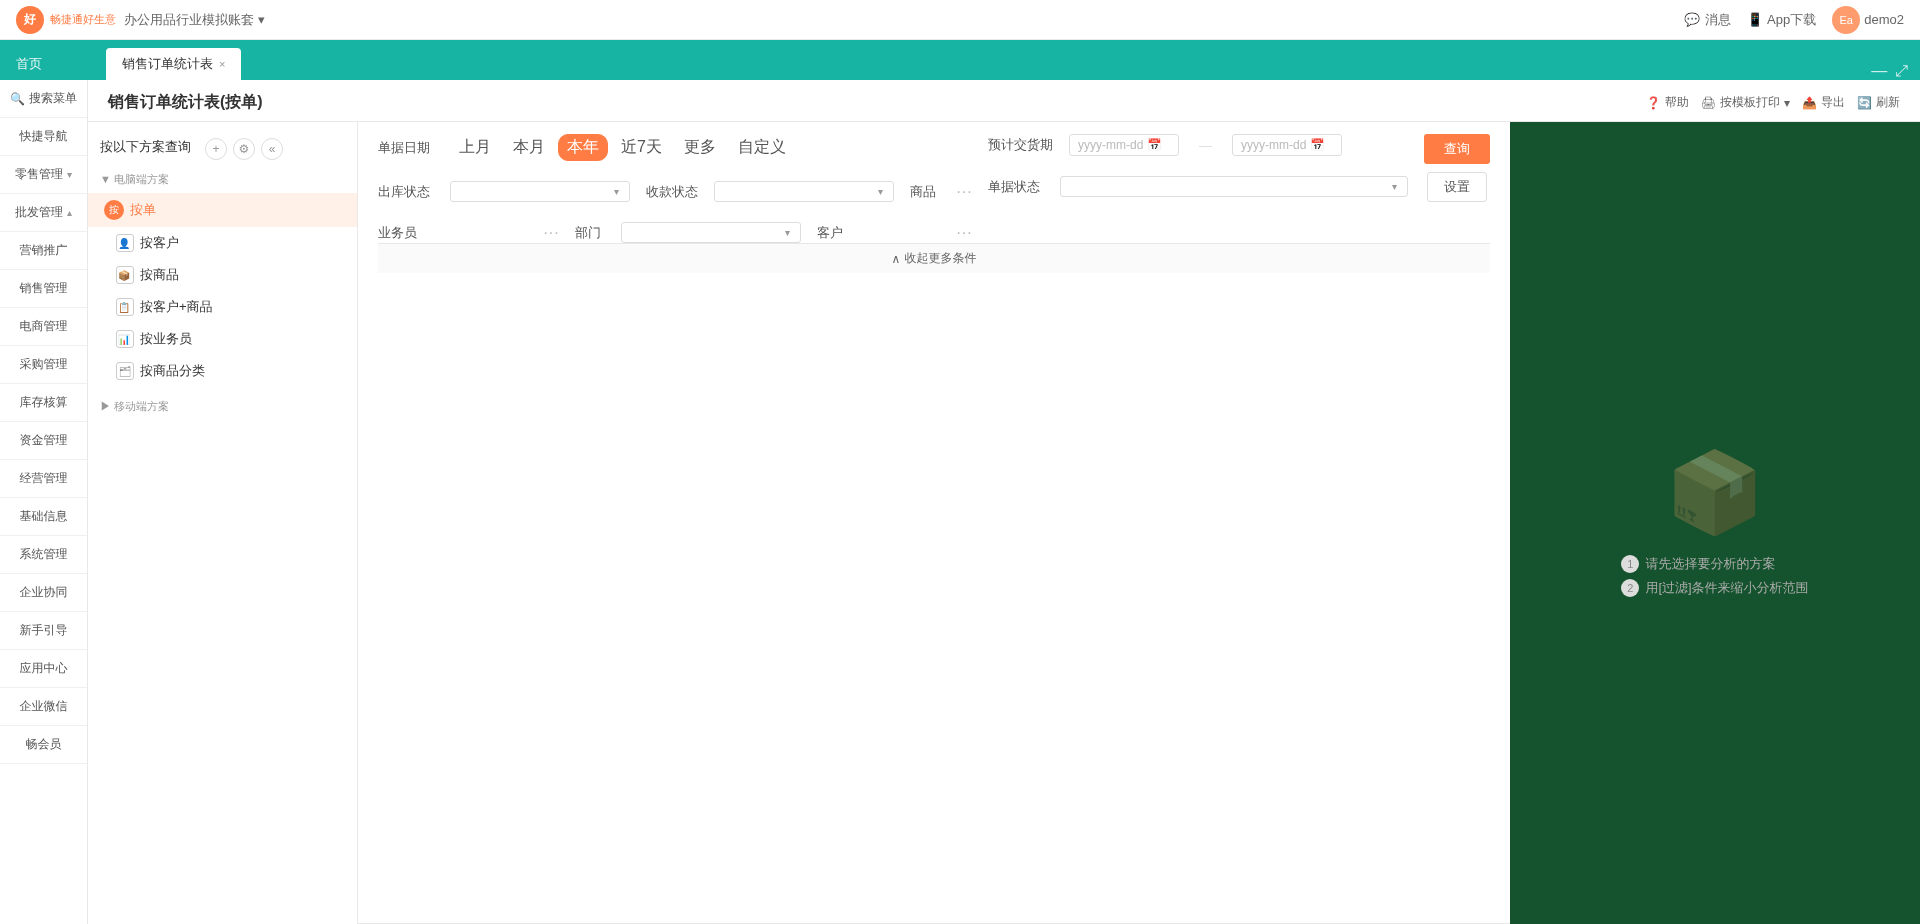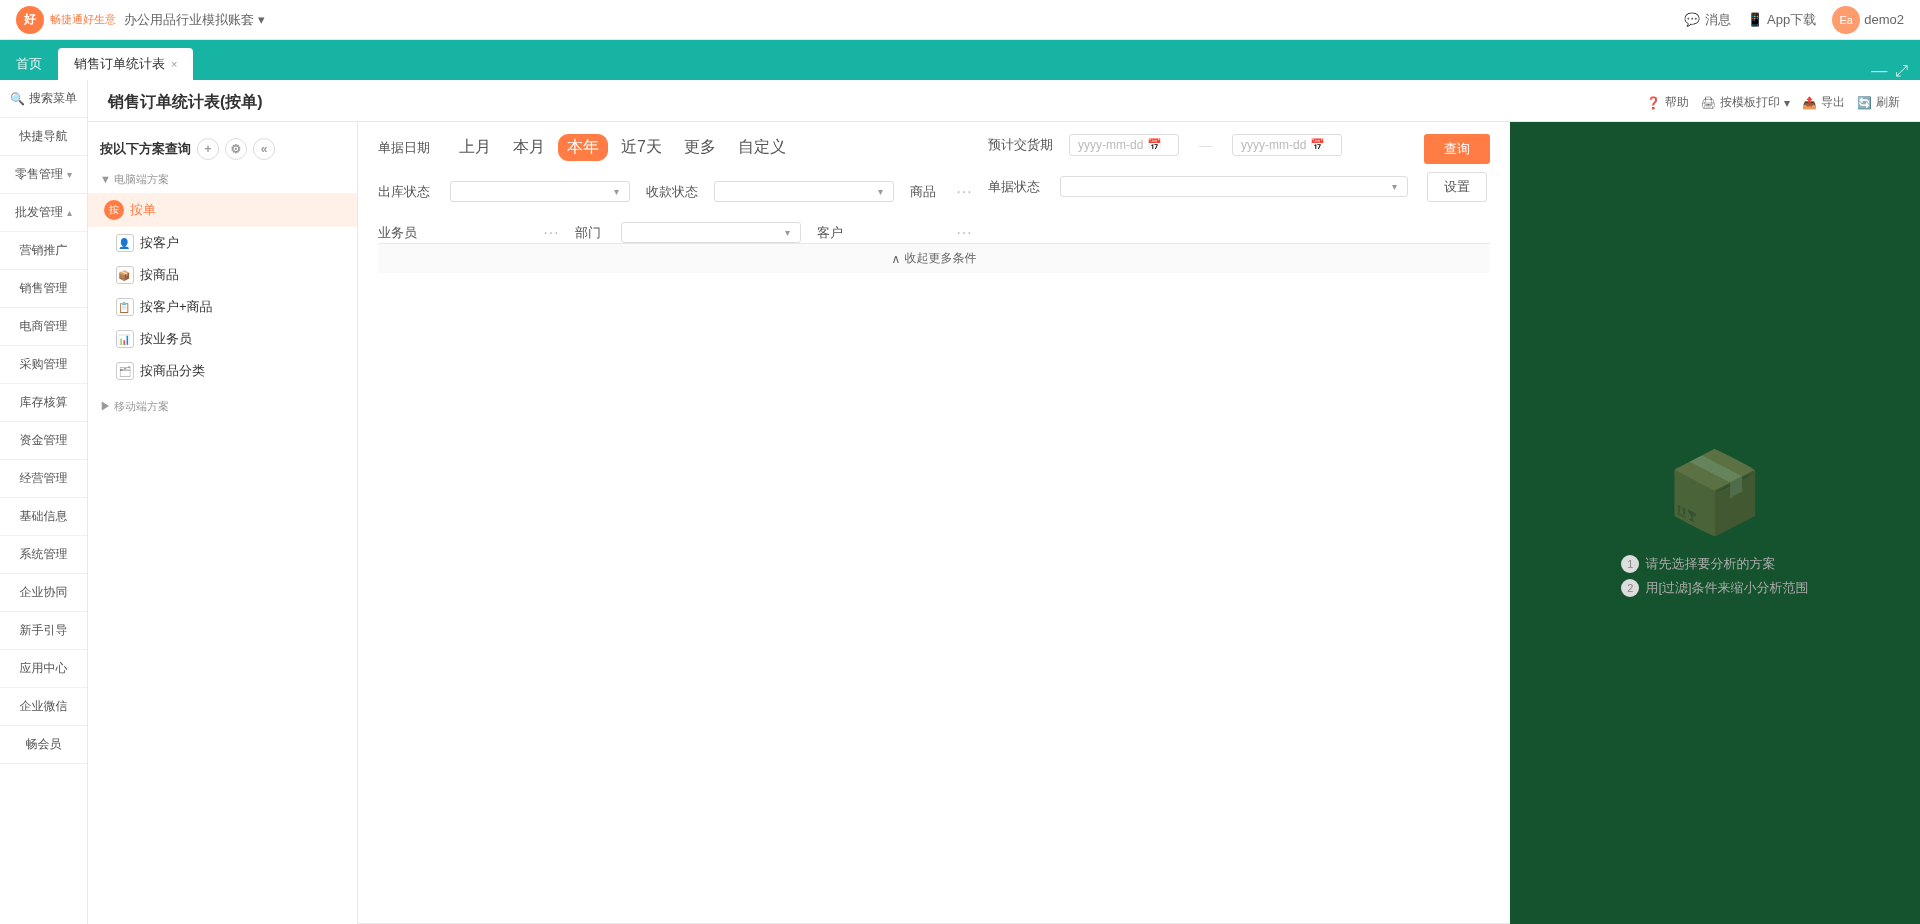--- a/index.html
+++ b/index.html
@@ -10,21 +10,21 @@
     .top-bar-left { display: flex; align-items: center; gap: 8px; }
     .logo-area { display: flex; align-items: center; gap: 6px; }
     .logo-circle { width: 28px; height: 28px; background: #ff7d45; border-radius: 50%; display: flex; align-items: center; justify-content: center; color: white; font-size: 12px; font-weight: bold; }
     .logo-text { font-size: 11px; color: #ff7d45; line-height: 1.2; }
     .workspace-selector { display: flex; align-items: center; gap: 4px; color: #666; font-size: 13px; cursor: pointer; }
     .top-bar-right { display: flex; align-items: center; gap: 16px; color: #666; font-size: 13px; }
     .top-bar-right .item { display: flex; align-items: center; gap: 4px; cursor: pointer; }
     .avatar { width: 28px; height: 28px; border-radius: 50%; background: #ff9c6e; display: flex; align-items: center; justify-content: center; color: white; font-size: 11px; }
 
     
-    .nav-tabs { height: 40px; background: #17b3a3; display: flex; align-items: flex-end; padding: 0 0 0 0; flex-shrink: 0; }
+    .nav-tabs { height: 40px; background: #17b3a3; display: flex; align-items: flex-end; padding: 0 0 0 0; flex-shrink: 0; gap: 48px; }
     .nav-tab { height: 32px; padding: 0 16px; display: flex; align-items: center; gap: 6px; cursor: pointer; color: rgba(255,255,255,0.8); font-size: 13px; border-radius: 4px 4px 0 0; margin-top: 8px; }
     .nav-tab.home { background: transparent; color: rgba(255,255,255,0.9); }
     .nav-tab.active { background: #fff; color: #333; }
     .nav-tab .close-btn { font-size: 11px; color: #999; cursor: pointer; }
     .window-controls { margin-left: auto; display: flex; align-items: center; gap: 8px; padding: 0 12px; color: rgba(255,255,255,0.8); }
     .window-controls span { cursor: pointer; font-size: 16px; }
 
     
     .main-layout { display: flex; flex: 1; overflow: hidden; }
 
@@ -42,21 +42,21 @@
     .page-header { padding: 12px 20px 8px; background: #fff; border-bottom: 1px solid #e8e8e8; display: flex; align-items: center; justify-content: space-between; flex-shrink: 0; }
     .page-title { font-size: 16px; font-weight: 600; color: #333; }
     .page-actions { display: flex; align-items: center; gap: 12px; }
     .action-btn { display: flex; align-items: center; gap: 4px; color: #666; font-size: 12px; cursor: pointer; }
 
     
     .content-body { display: flex; flex: 1; overflow: hidden; }
 
     
     .left-panel { width: 270px; background: #fff; border-right: 1px solid #e8e8e8; padding: 10px 0; flex-shrink: 0; overflow-y: auto; }
-    .panel-header { display: flex; align-items: center; padding: 6px 12px; gap: 6px; font-weight: bold; }
+    .panel-header { display: flex; align-items: flex-start; padding: 6px 12px; gap: 14px; }
     .panel-icons { display: flex; gap: 6px; align-items: center; }
     .panel-icon-btn { width: 22px; height: 22px; border-radius: 50%; display: flex; align-items: center; justify-content: center; cursor: pointer; color: #999; font-size: 12px; border: 1px solid #ddd; }
     .tree-item { display: flex; align-items: center; padding: 7px 12px 7px 16px; cursor: pointer; gap: 6px; color: #333; font-size: 13px; }
     .tree-item.active { background: #fff0e8; color: #ff7d45; }
     .tree-item .item-icon { width: 20px; height: 20px; border-radius: 50%; background: #ff7d45; display: flex; align-items: center; justify-content: center; color: white; font-size: 10px; flex-shrink: 0; }
     .tree-item .item-icon.small { width: 18px; height: 18px; border-radius: 3px; background: transparent; border: 1px solid #ccc; color: #888; font-size: 10px; }
     .tree-child { padding-left: 28px; }
     .section-label { padding: 6px 12px; color: #999; font-size: 11px; }
 
     

